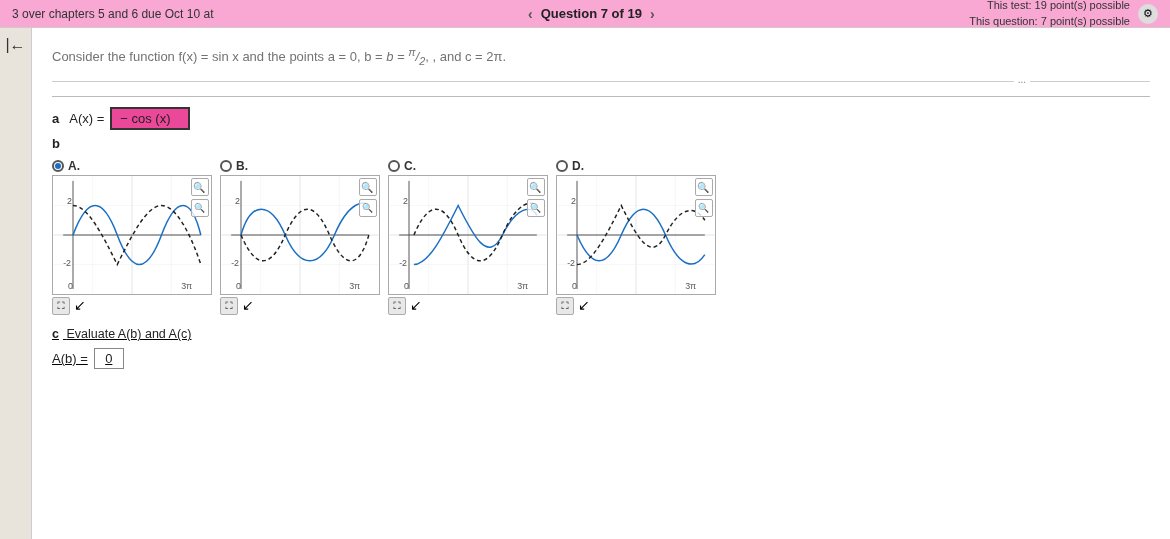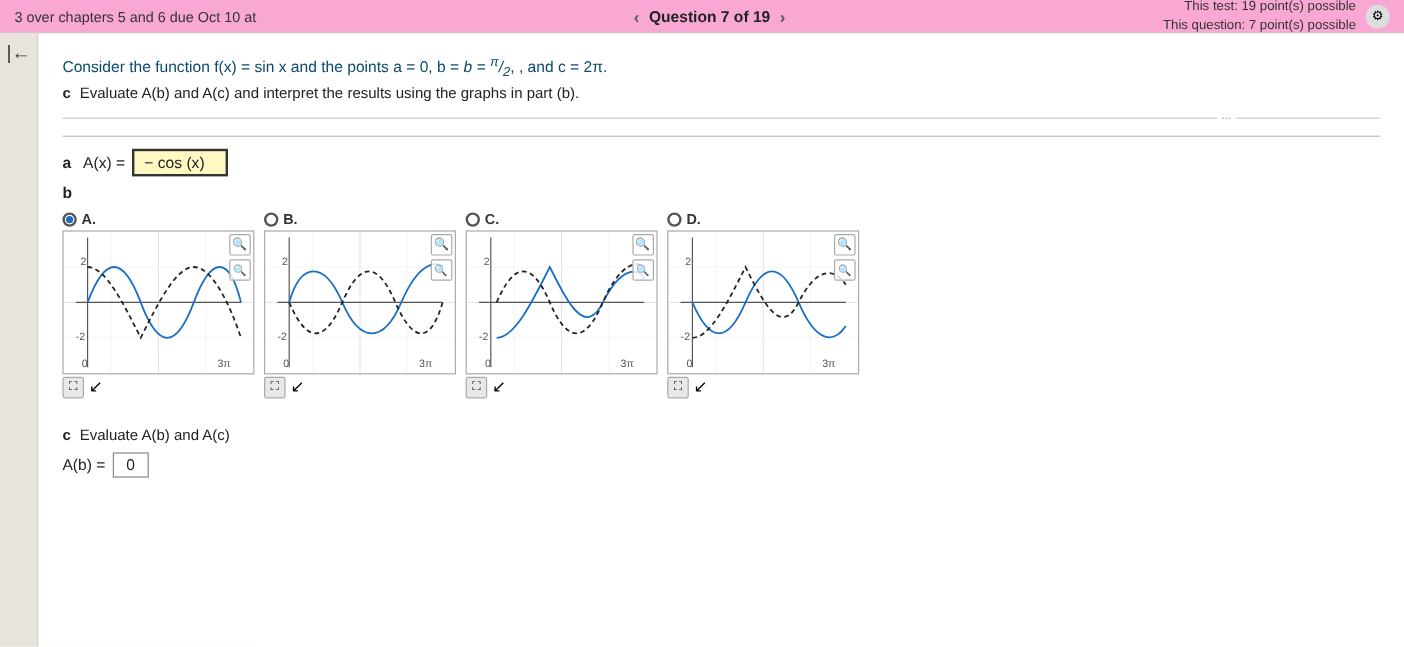--- a/index.html
+++ b/index.html
@@ -90,21 +90,22 @@
       flex: 1;
       background: #fff;
       padding: 16px 20px 10px 20px;
       overflow-y: auto;
       position: relative;
     }
 
     
     .question-header {
       font-size: 13px;
-      color: #0c4a6e;
+      color: #737373;
+      margin-bottom: 12px;
       line-height: 1.5;
     }
 
     
     .part-line {
       font-size: 12.5px;
       color: #222;
       margin-bottom: 4px;
       line-height: 1.5;
     }
@@ -227,26 +228,27 @@
       background: #e8e8e8;
       border: 1px solid #aaa;
       border-radius: 2px;
       display: flex; align-items: center; justify-content: center;
       cursor: pointer;
       font-size: 10px;
     }
 
     
     .evaluate-section {
-      margin-top: 22px;
+      margin-top: 10px;
+      text-decoration: underline;
     }
 
     .highlight-box {
       border: 2px solid #333;
-      background: #fef9c3;
+      background: #ec4899;
       padding: 2px 8px;
       display: inline-block;
       font-size: 13px;
     }
   </style>
 </head>
 <body>
 
 <div class="top-bar">
   <div class="top-bar-left">3 over chapters 5 and 6 due Oct 10 at</div>
@@ -275,24 +277,20 @@
   <div class="content-area">
 
     <div class="question-header">
       <span>Consider the function f(x) = sin x and the points a = 0, b =</span>
       <em> b = <sup>π</sup>/<sub>2</sub></em>,
       <span>, and c = 2π.</span>
     </div>
 
 
 
-    <div class="part-line">
-      <span class="part-label">c</span>
-      <span>Evaluate A(b) and A(c) and interpret the results using the graphs in part (b).</span>
-    </div>
 
     <div style="border-top:1px solid #ccc; margin: 10px 0 10px 0; position:relative;">
       <span style="position:absolute;right:120px;top:-8px;font-size:10px;color:#888;background:#fff;padding:0 4px;">...</span>
     </div>
 
     <div class="answer-section">
       <div class="answer-line">
         <span class="part-label">a</span>
         <span>A(x) =</span>
         <span class="answer-box highlight-box">− cos (x)</span>

